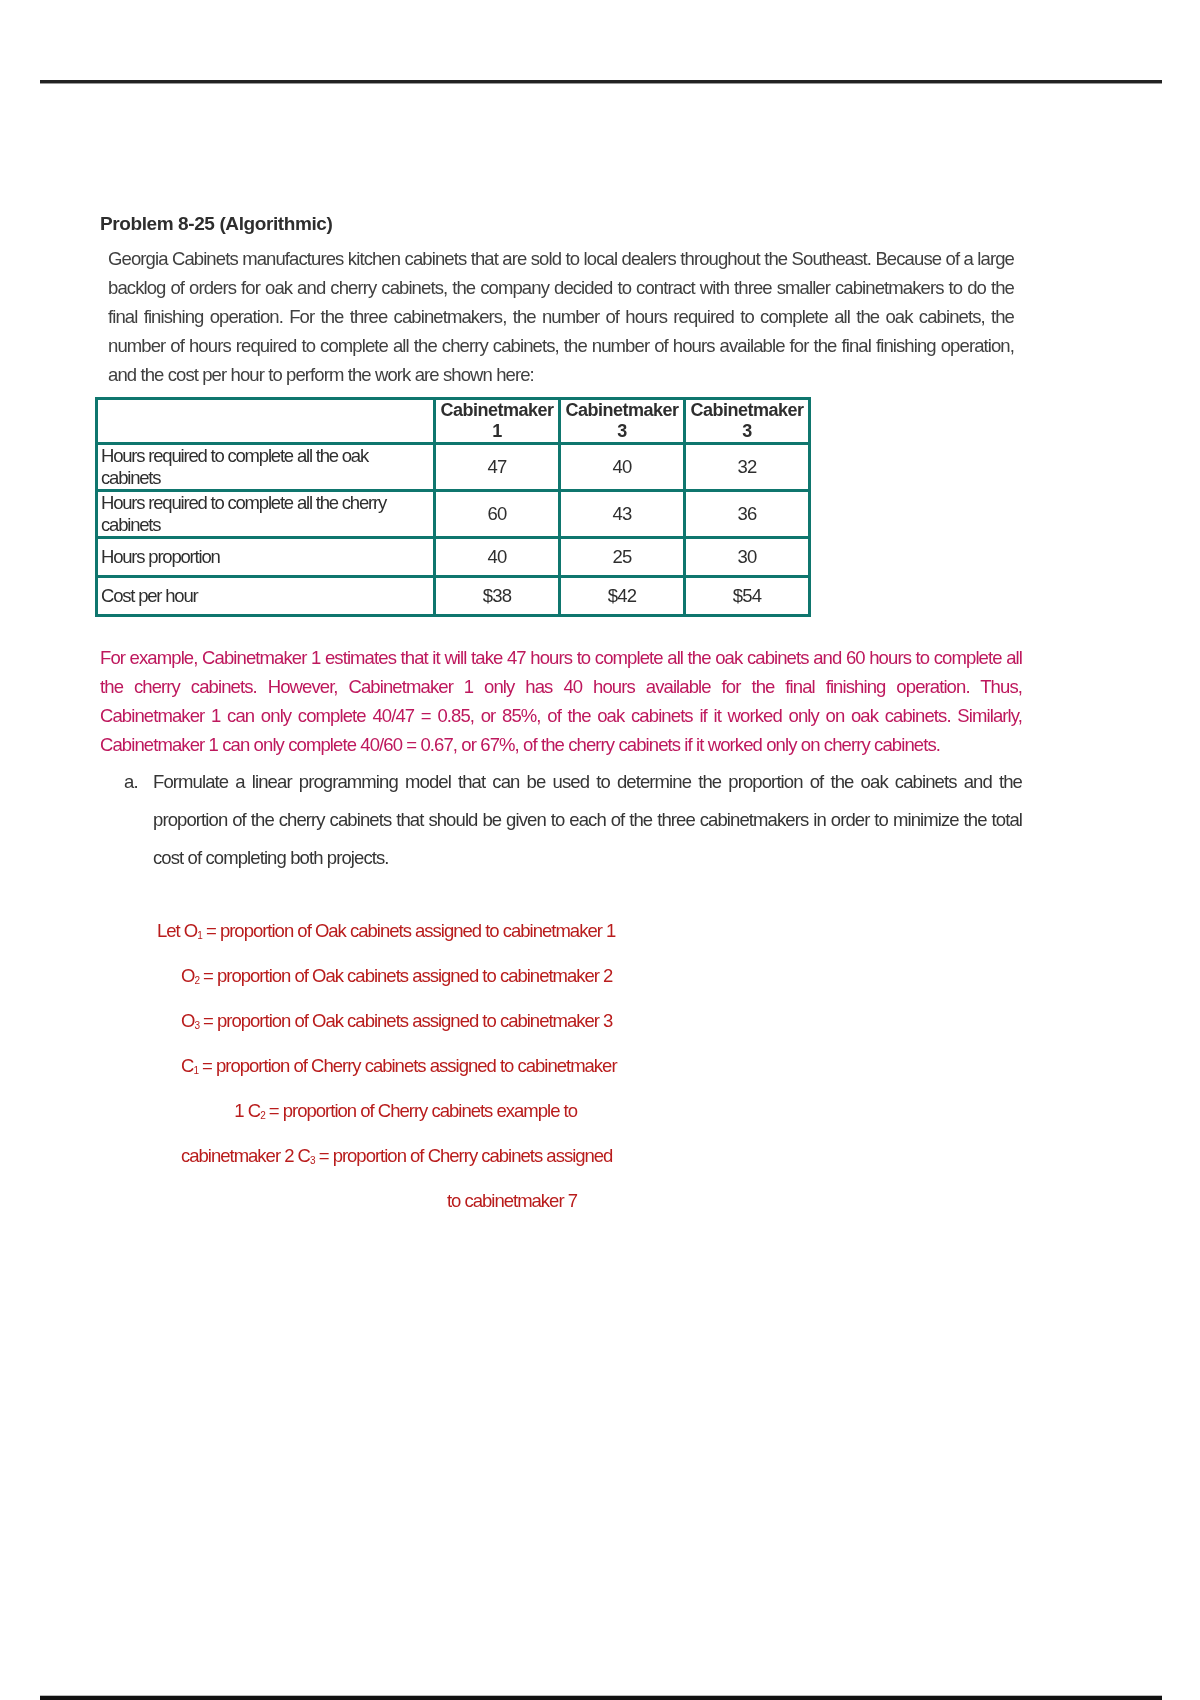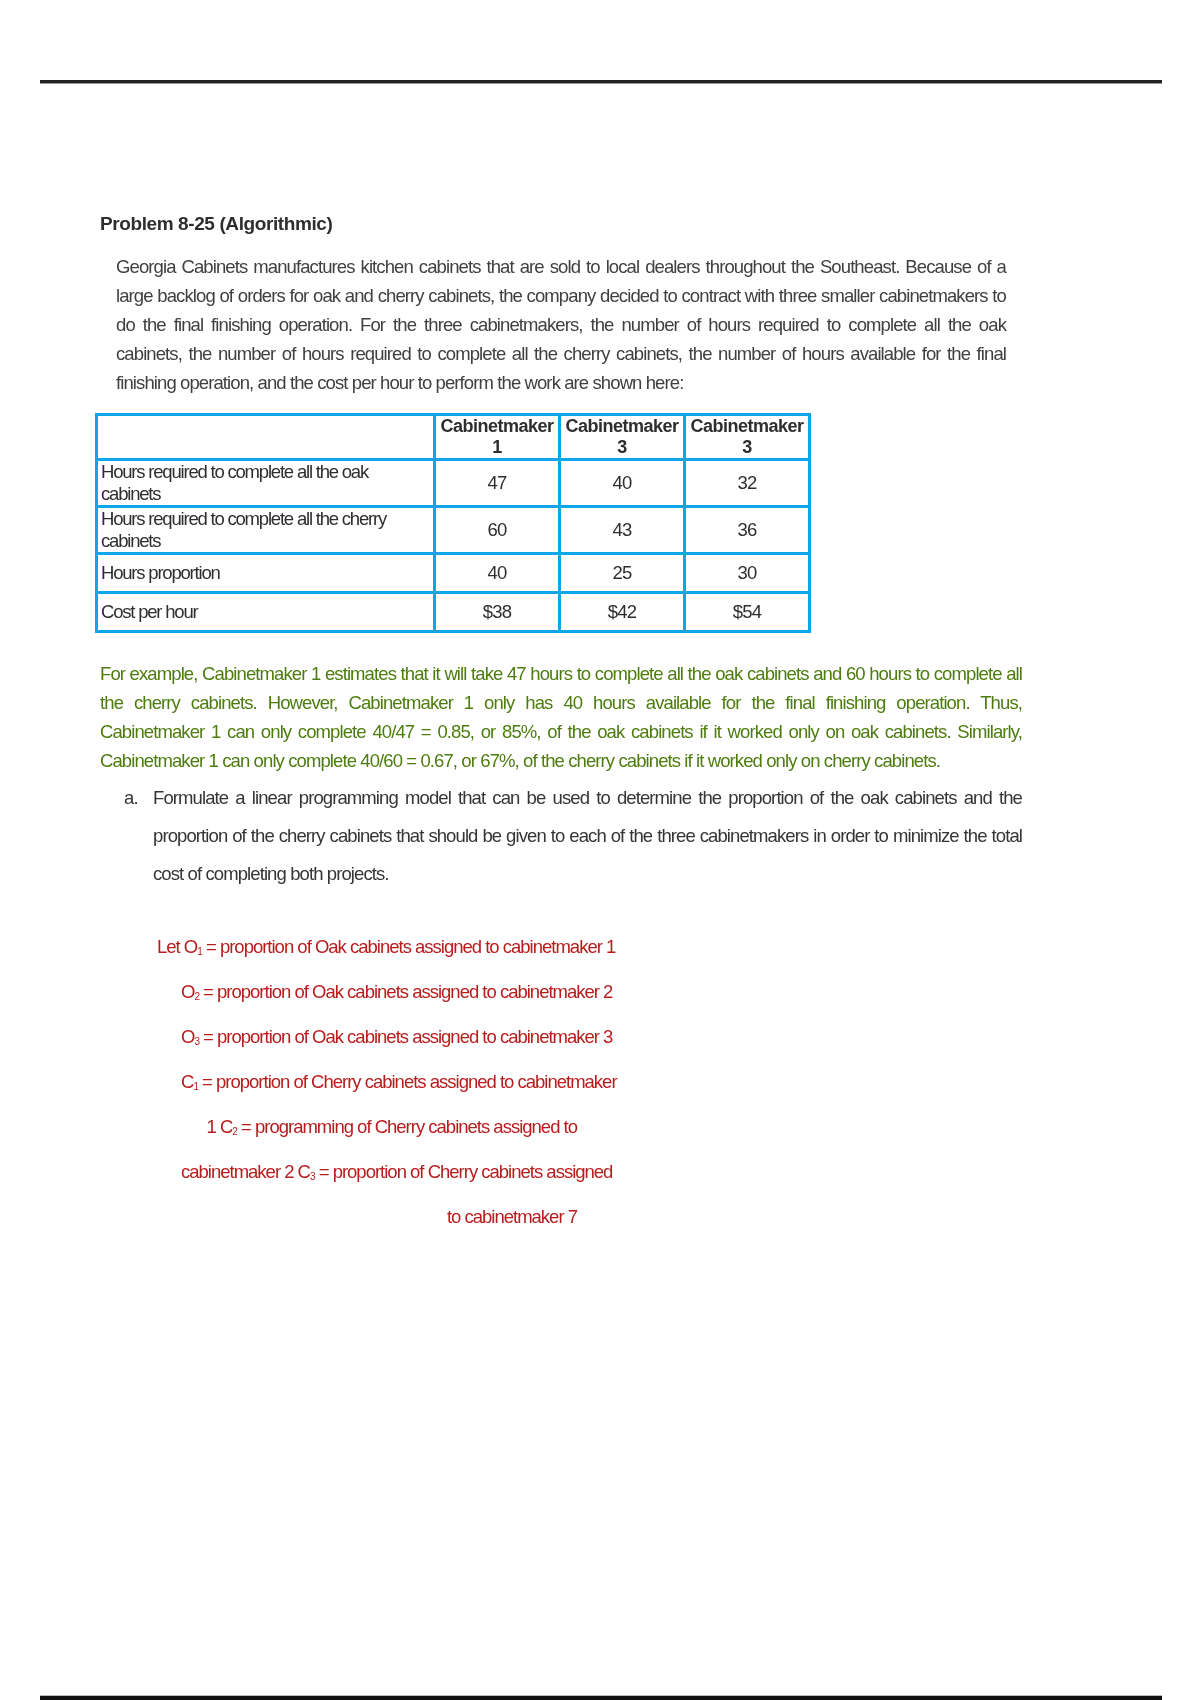--- a/index.html
+++ b/index.html
@@ -41,38 +41,38 @@
     }
     .problem-title {
       font-weight: bold;
       font-size: 19px;
       color: #2e2e2e;
       line-height: 25px;
       letter-spacing: -0.4px;
       margin: 0;
     }
     .intro {
-      margin: 16px;
+      margin: 8px;
       font-size: 18.5px;
       line-height: 29px;
       text-align: justify;
       letter-spacing: -0.9px;
       word-spacing: 0px;
       color: #404040;
     }
     table.data-table {
       border-collapse: collapse;
       margin-top: 3px;
       margin-left: -5px;
       font-size: 18.5px;
       letter-spacing: -0.8px;
       color: #2e2e2e;
     }
     table.data-table td, table.data-table th {
-      border: 3px solid #0ea5e9;
+      border: 3px solid #0f766e;
       height: 36px;
       padding: 0 4px;
       font-weight: normal;
     }
     table.data-table th {
       font-weight: bold;
       text-align: center;
       font-size: 18px;
       letter-spacing: -0.5px;
       padding: 0 3px;
@@ -89,21 +89,21 @@
       margin-top: 17px;
     }
     table.data-table th.col { width: 114px; }
     table.data-table th.blank { width: 328px; }
     .example {
       margin: 26px 0 0 0;
       font-size: 18.5px;
       line-height: 29px;
       text-align: justify;
       letter-spacing: -0.9px;
-      color: #4d7c0f;
+      color: #be185d;
     }
     .part {
       display: flex;
       margin-top: 4px;
       margin-left: 24px;
       font-size: 18.5px;
       line-height: 38px;
       color: #353535;
       letter-spacing: -0.9px;
     }
@@ -178,19 +178,19 @@
   <div class="part">
     <span class="marker">a.</span>
     <span class="text">Formulate a linear programming model that can be used to determine the proportion of the oak cabinets and the proportion of the cherry cabinets that should be given to each of the three cabinetmakers in order to minimize the total  cost of  completing both projects.</span>
   </div>
 
   <div class="vars">
     <div class="line"><span>Let O</span><sub>1</sub><span> = proportion of Oak cabinets assigned to cabinetmaker 1</span></div>
     <div class="line indent"><span>O</span><sub>2</sub><span> = proportion of Oak cabinets assigned to cabinetmaker 2</span></div>
     <div class="line indent"><span>O</span><sub>3</sub><span> = proportion of Oak cabinets assigned to cabinetmaker 3</span></div>
     <div class="line indent"><span>C</span><sub>1</sub><span> = proportion of Cherry cabinets assigned to cabinetmaker</span></div>
-    <div class="line indent"><span>1 C</span><sub>2</sub><span> = programming of Cherry cabinets assigned to</span></div>
+    <div class="line indent"><span>1 C</span><sub>2</sub><span> = proportion of Cherry cabinets example to</span></div>
     <div class="line indent"><span>cabinetmaker 2 C</span><sub>3</sub><span> = proportion of Cherry cabinets assigned</span></div>
     <div class="line indent">to cabinetmaker 7</div>
   </div>
 </div>
 
 <div class="rule-bottom"></div>
 
 </body></html>

